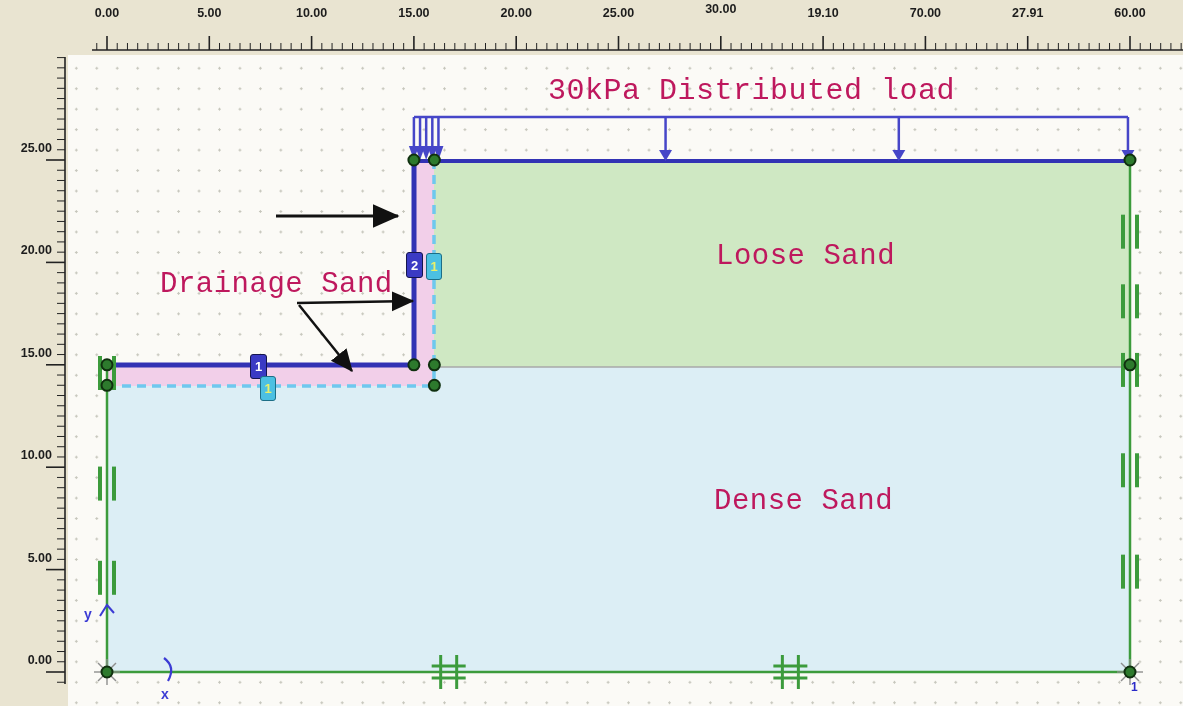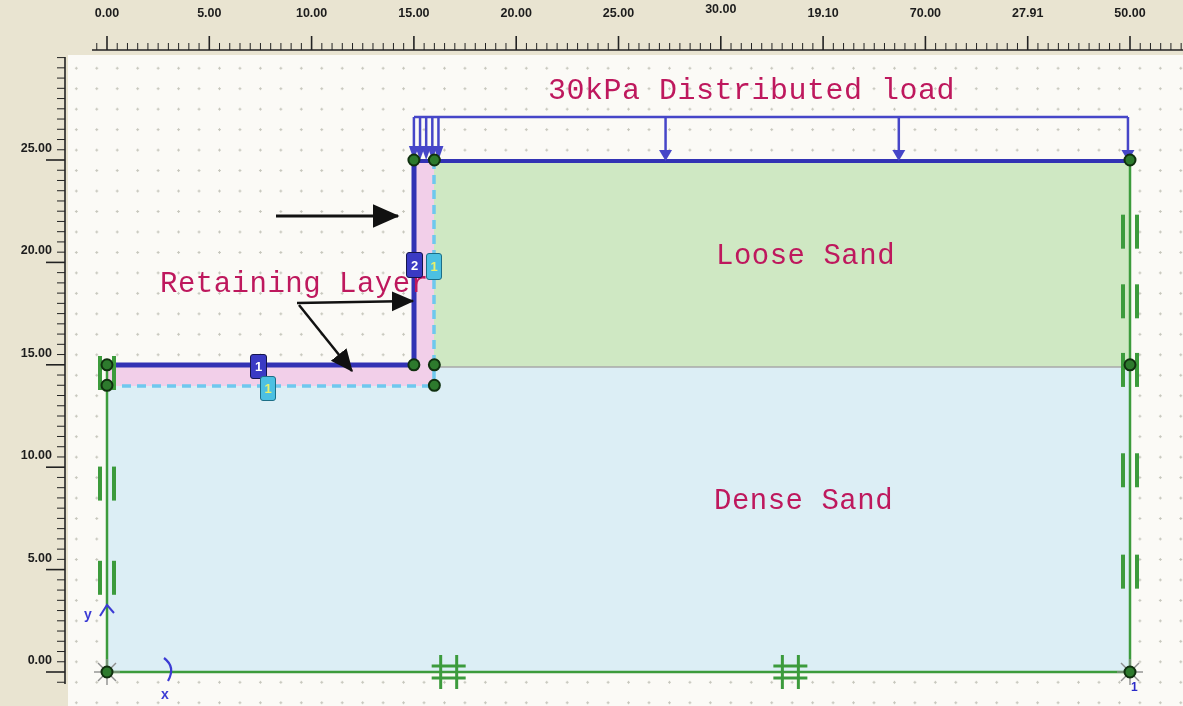--- a/index.html
+++ b/index.html
@@ -32,21 +32,21 @@
       <div class="tlabel" style="left:107px;top:6px">0.00</div>
       <div class="tlabel" style="left:209.3px;top:6px">5.00</div>
       <div class="tlabel" style="left:311.6px;top:6px">10.00</div>
       <div class="tlabel" style="left:413.90000000000003px;top:6px">15.00</div>
       <div class="tlabel" style="left:516.2px;top:6px">20.00</div>
       <div class="tlabel" style="left:618.5px;top:6px">25.00</div>
       <div class="tlabel" style="left:720.8000000000001px;top:2px">30.00</div>
       <div class="tlabel" style="left:823.1px;top:6px">19.10</div>
       <div class="tlabel" style="left:925.4000000000001px;top:6px">70.00</div>
       <div class="tlabel" style="left:1027.7px;top:6px">27.91</div>
-      <div class="tlabel" style="left:1130px;top:6px">50.00</div>
+      <div class="tlabel" style="left:1130px;top:6px">60.00</div>
     </div>
   <div class="ruler" id="rulerLeft">
       <div class="llabel" style="left:4px;top:141px">25.00</div>
       <div class="llabel" style="left:4px;top:243.39999999999998px">20.00</div>
       <div class="llabel" style="left:4px;top:345.8px">15.00</div>
       <div class="llabel" style="left:4px;top:448.2px">10.00</div>
       <div class="llabel" style="left:4px;top:550.6px">5.00</div>
       <div class="llabel" style="left:4px;top:653px">0.00</div>
     </div>
 
@@ -342,21 +342,21 @@
       <line x1="65" y1="119.03999999999996" x2="57" y2="119.03999999999996" stroke="#222" stroke-width="1"></line>
       <line x1="65" y1="108.79999999999995" x2="57" y2="108.79999999999995" stroke="#222" stroke-width="1"></line>
       <line x1="65" y1="98.55999999999995" x2="57" y2="98.55999999999995" stroke="#222" stroke-width="1"></line>
       <line x1="65" y1="88.31999999999994" x2="57" y2="88.31999999999994" stroke="#222" stroke-width="1"></line>
       <line x1="65" y1="78.08000000000004" x2="57" y2="78.08000000000004" stroke="#222" stroke-width="1"></line>
       <line x1="65" y1="67.84000000000003" x2="57" y2="67.84000000000003" stroke="#222" stroke-width="1"></line>
       <line x1="65" y1="57.60000000000002" x2="57" y2="57.60000000000002" stroke="#222" stroke-width="1"></line>
     </svg>
 
   <div class="serif-label" style="left:548px;top:74px;font-size:30px">30kPa Distributed load</div>
-  <div class="serif-label" style="left:160px;top:268px;font-size:29px">Retaining Layer</div>
+  <div class="serif-label" style="left:160px;top:268px;font-size:29px">Drainage Sand</div>
   <div class="serif-label" style="left:716px;top:240px;font-size:29px">Loose Sand</div>
   <div class="serif-label" style="left:714px;top:485px;font-size:29px">Dense Sand</div>
 
   <div class="badge plate" style="left:406px;top:252px;width:15px;height:24px">2</div>
   <div class="badge drain" style="left:426px;top:253px;width:14px;height:25px">1</div>
   <div class="badge plate" style="left:250px;top:354px;width:15px;height:23px">1</div>
   <div class="badge drain" style="left:260px;top:376px;width:14px;height:23px">1</div>
 </div>
 
 </body></html>

